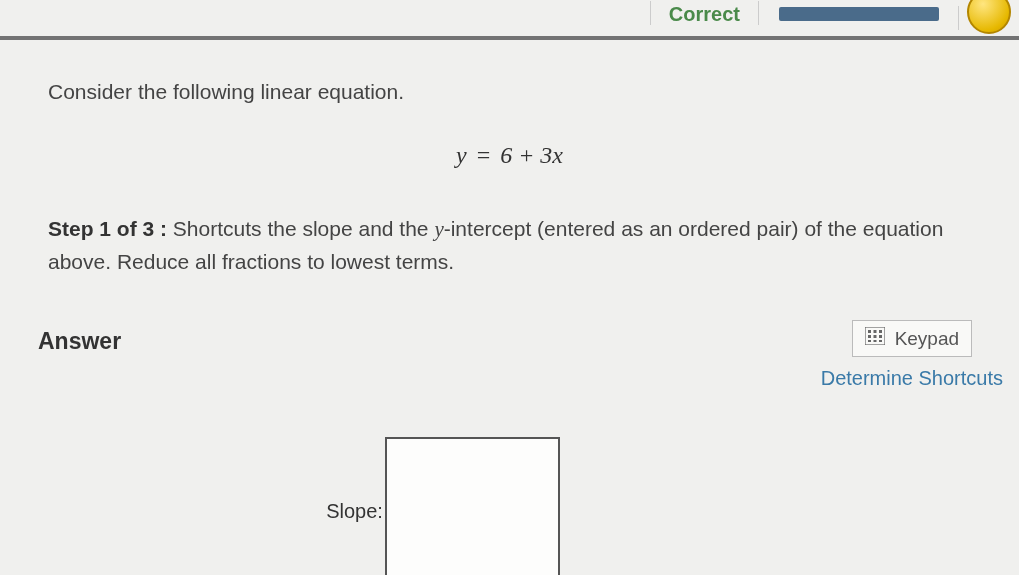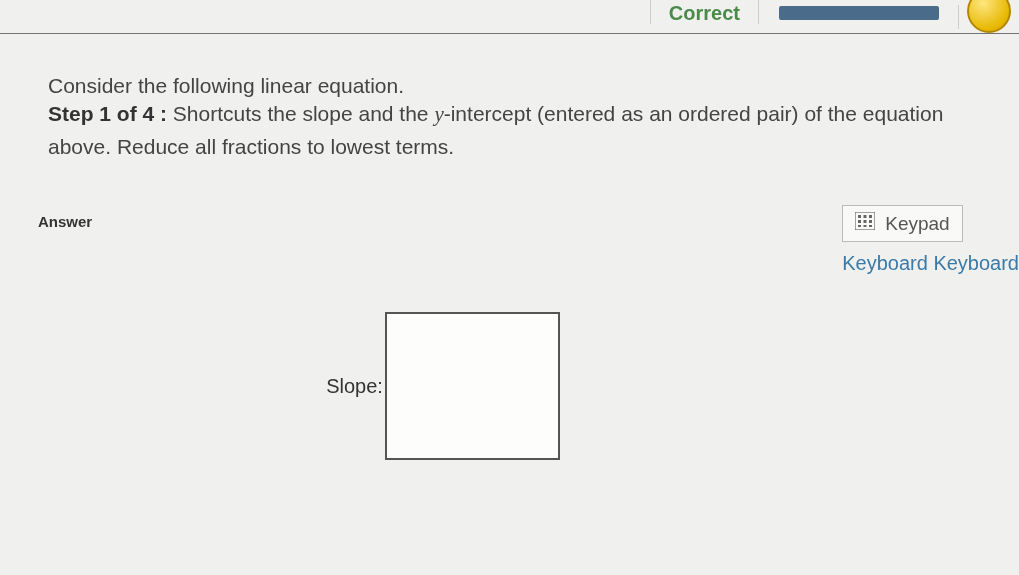--- a/index.html
+++ b/index.html
@@ -12,22 +12,22 @@
       background: #f0f0ee;
       color: #333;
       width: 1019px;
       height: 575px;
       overflow: hidden;
       position: relative;
     }
     .top-bar {
       display: flex;
       align-items: center;
-      height: 34px;
-      border-bottom: 1px solid #737373;
+      height: 40px;
+      border-bottom: 4px solid #737373;
       position: relative;
     }
     .top-left {
       flex: 1;
       padding-left: 20px;
       color: #888;
       font-size: 14px;
       font-weight: 600;
     }
     .correct-box {
@@ -72,20 +72,21 @@
       background: radial-gradient(circle at 35% 30%, #ffe680, #e6b800 70%, #cc9900);
       border: 2px solid #b38600;
       position: relative;
     }
     .question-area {
       padding: 40px 48px 30px 48px;
     }
     .prompt-text {
       font-size: 21px;
       color: #444;
+      margin-bottom: 38px;
     }
     .equation {
       text-align: center;
       font-size: 24px;
       font-family: "Cambria Math", "Times New Roman", serif;
       font-style: italic;
       color: #333;
       margin-bottom: 44px;
     }
     .equation .op {
@@ -103,29 +104,29 @@
     }
     .step-text .yvar {
       font-family: "Cambria Math", "Times New Roman", serif;
       font-style: italic;
     }
     .answer-area {
       padding: 20px 48px 0 38px;
       position: relative;
     }
     .answer-heading {
-      font-size: 15px;
+      font-size: 23px;
       font-weight: 700;
       color: #333;
     }
     .side-buttons {
       position: absolute;
-      right: 0;
+      right: 16px;
       top: 12px;
-      text-align: left;
+      text-align: center;
     }
     .keypad-btn {
       display: inline-flex;
       align-items: center;
       border: 1px solid #bbb;
       background: #f9f9f7;
       padding: 6px 12px;
       font-size: 19px;
       color: #555;
       cursor: pointer;
@@ -191,22 +192,27 @@
   <div class="top-right-gap">
     <div class="progress-bar"></div>
   </div>
   <div class="medal-wrap">
     <div class="medal"></div>
   </div>
 </div>
 
 <div class="question-area">
   <p class="prompt-text">Consider the following linear equation.</p>
+  <div class="equation">
+    <span>y</span>
+    <span class="op">=</span>
+    <span>6 + 3x</span>
+  </div>
   <p class="step-text">
-    <span class="bold">Step 1 of 4 :</span><span>  Shortcuts the slope and the </span><span class="yvar">y</span><span>-intercept (entered as an ordered pair) of the equation above. Reduce all fractions to lowest terms.</span>
+    <span class="bold">Step 1 of 3 :</span><span>  Shortcuts the slope and the </span><span class="yvar">y</span><span>-intercept (entered as an ordered pair) of the equation above. Reduce all fractions to lowest terms.</span>
   </p>
 </div>
 
 <div class="answer-area">
   <div class="answer-heading">Answer</div>
 
   <div class="side-buttons">
     <div class="keypad-btn">
       <span class="keypad-icon">
         <svg width="20" height="18" viewBox="0 0 20 18">
@@ -217,21 +223,21 @@
           <rect x="3" y="8" width="3" height="3" fill="#666"></rect>
           <rect x="8.5" y="8" width="3" height="3" fill="#666"></rect>
           <rect x="14" y="8" width="3" height="3" fill="#666"></rect>
           <rect x="3" y="13" width="3" height="2" fill="#666"></rect>
           <rect x="8.5" y="13" width="3" height="2" fill="#666"></rect>
           <rect x="14" y="13" width="3" height="2" fill="#666"></rect>
         </svg>
       </span>
       <span>Keypad</span>
     </div>
-    <div class="shortcut-link">Keyboard Keyboard</div>
+    <div class="shortcut-link">Determine Shortcuts</div>
   </div>
 
   <div class="inputs-row">
     <div class="input-group">
       <span class="input-label">Slope:</span>
       <input type="text" class="slope-input" value="" style="">
     </div>
     <div class="gap"></div>
   </div>
 </div>

